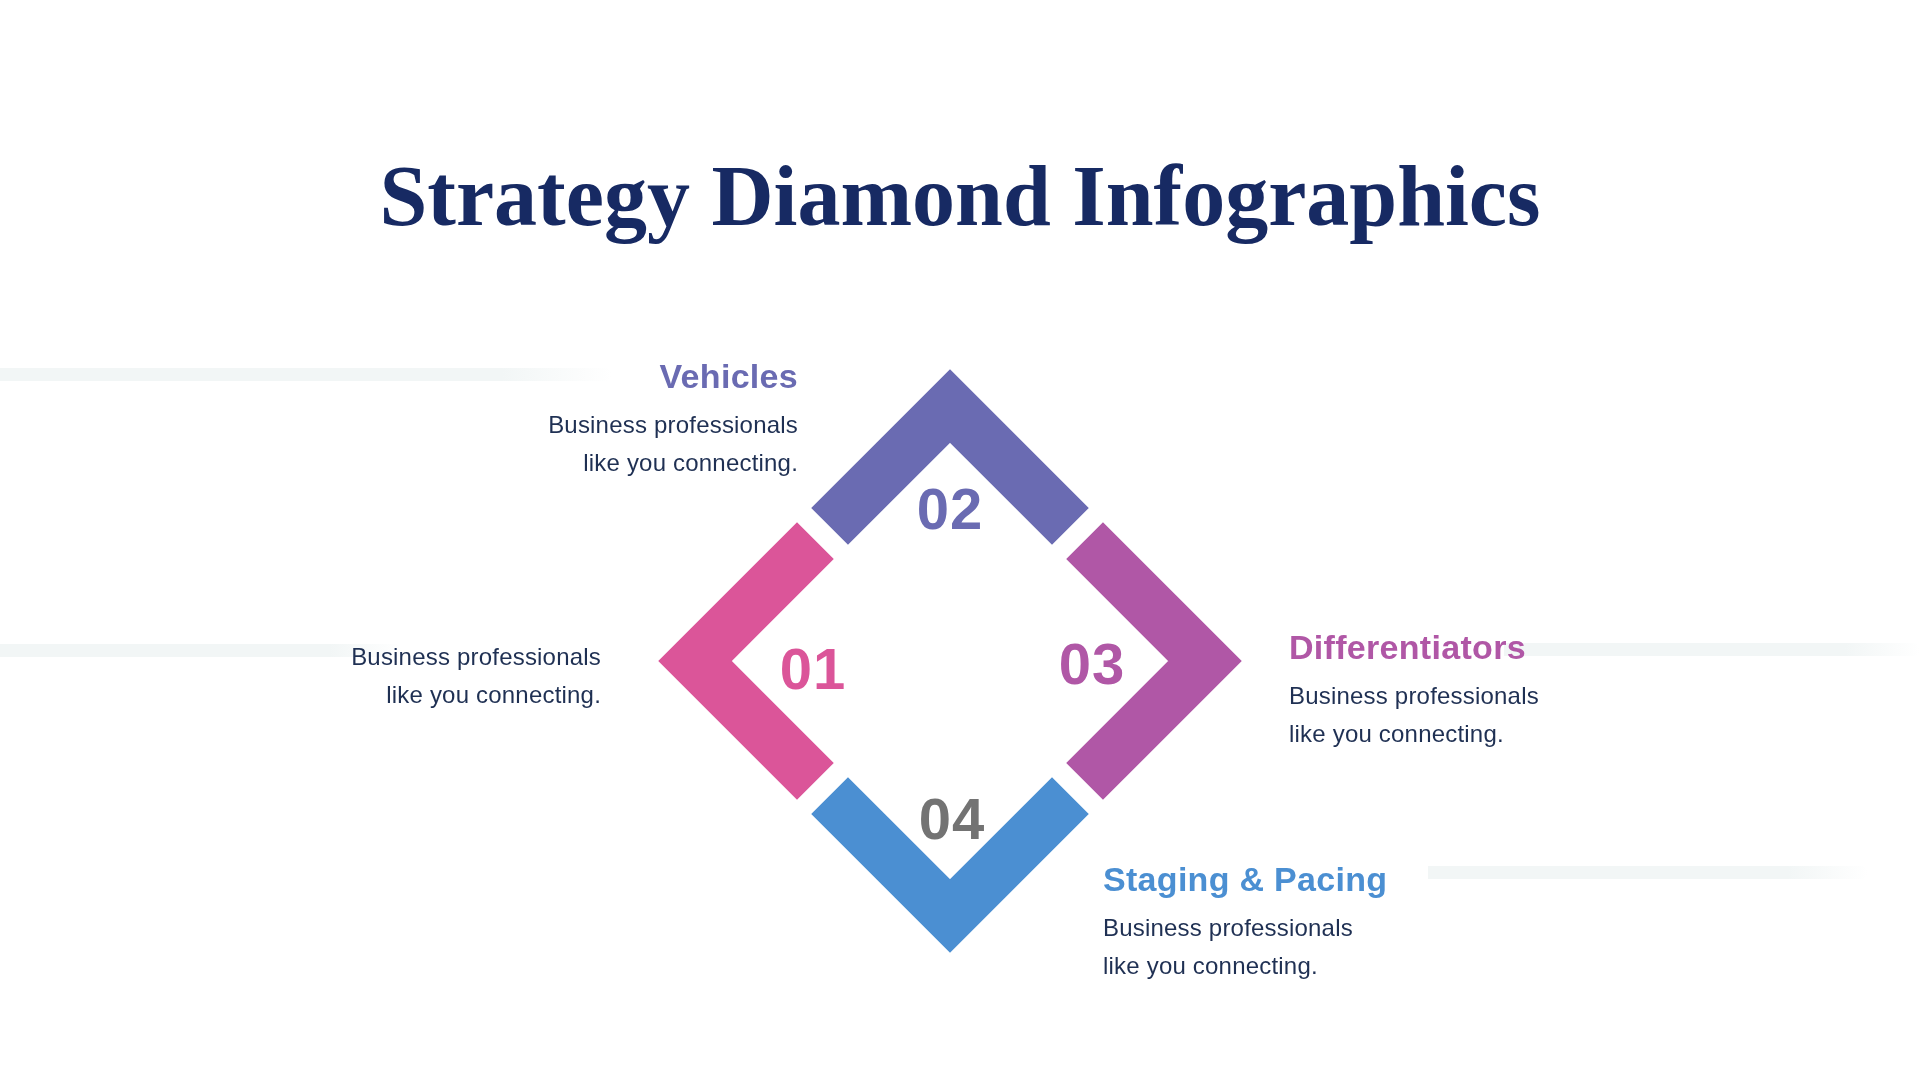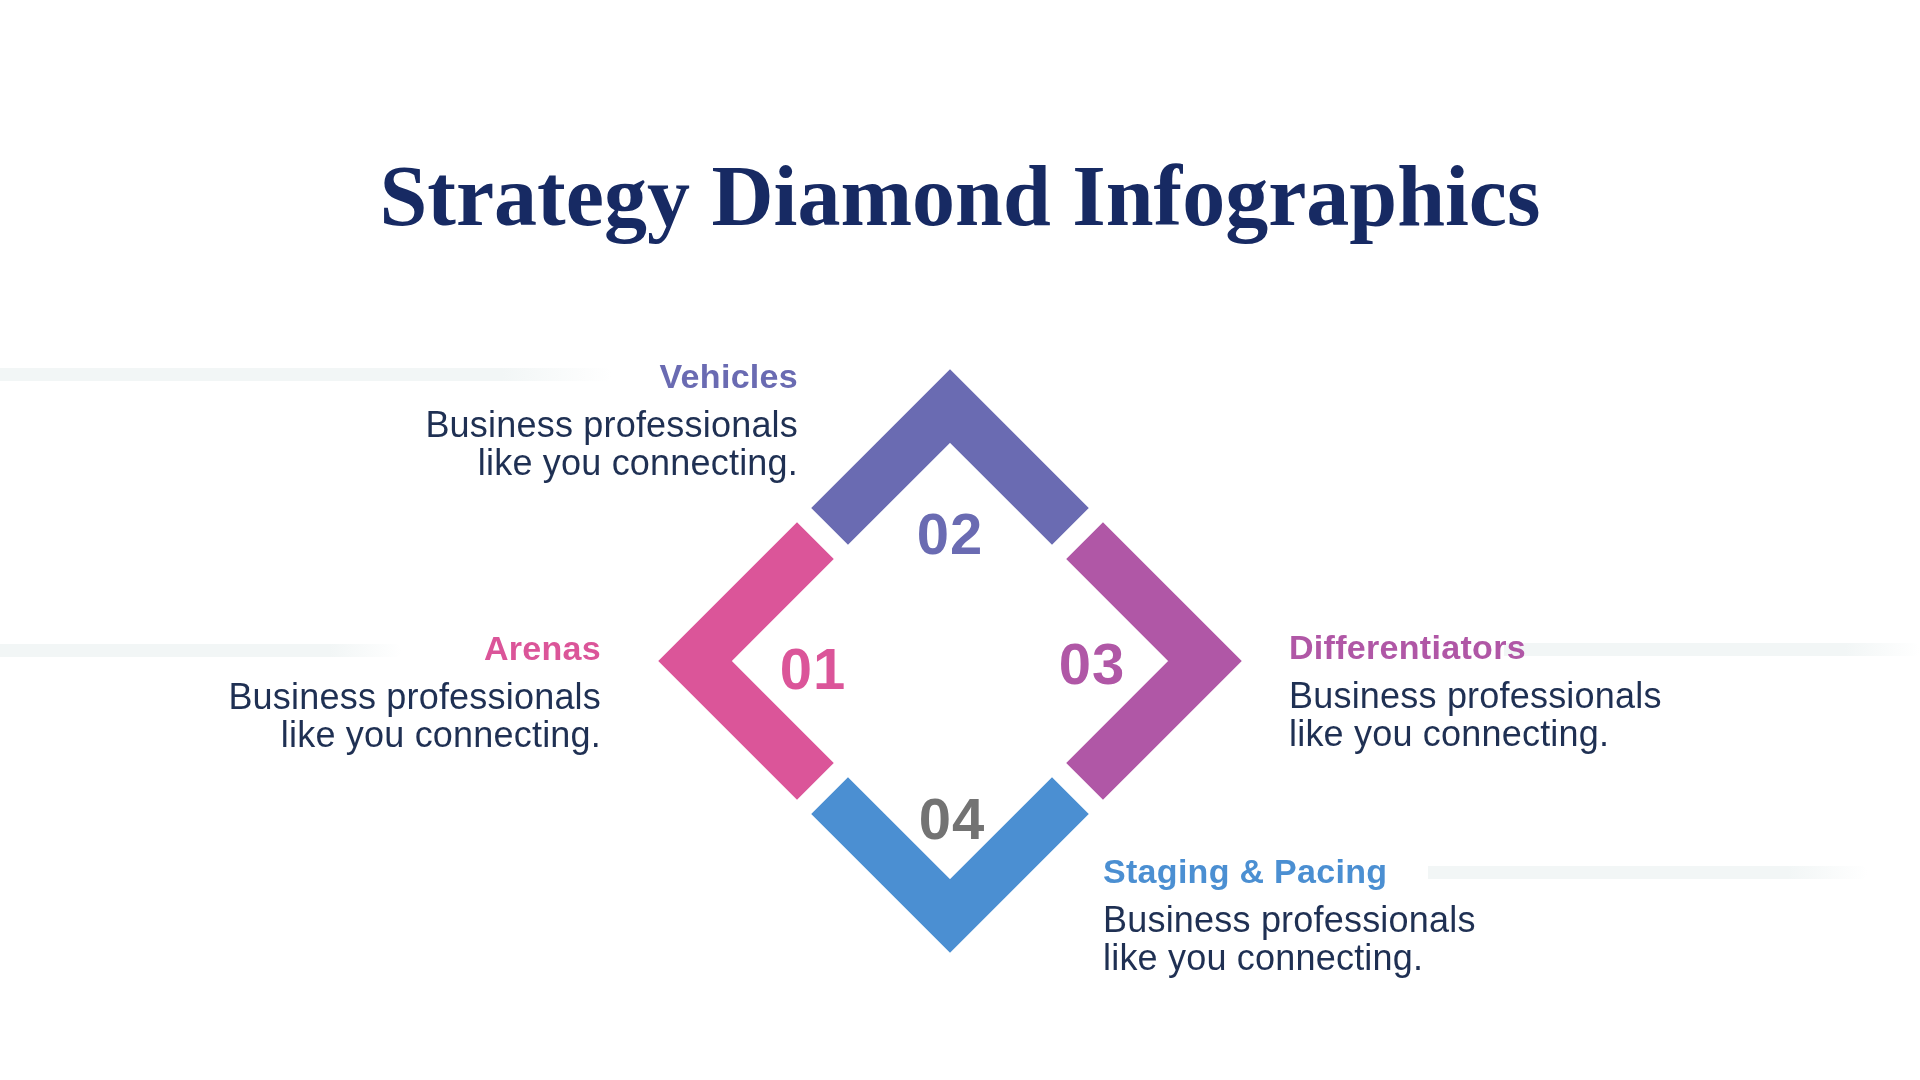--- a/index.html
+++ b/index.html
@@ -49,37 +49,37 @@
   .diamond-svg path { fill: none; stroke-width: 52; stroke-linejoin: miter; stroke-linecap: butt; }
 
   .step-number {
     position: absolute;
     transform: translate(-50%, -50%);
     font-size: 58px;
     font-weight: 700;
     letter-spacing: 1px;
   }
   .num-01 { left: 813px;  top: 668px; }
-  .num-02 { left: 950px;  top: 533px; }
+  .num-02 { left: 950px;  top: 508px; }
   .num-03 { left: 1092px; top: 663px; }
   .num-04 { left: 952px;  top: 818px; }
 
   
   .callout { position: absolute; }
   .callout.align-right { text-align: right; }
   .callout.align-left  { text-align: left; }
   .callout-title {
     font-size: 34px;
     font-weight: 700;
     line-height: 40px;
     letter-spacing: 0.3px;
   }
   .callout-desc {
     margin-top: 10px;
-    font-size: 36px;
+    font-size: 24px;
     line-height: 38px;
     letter-spacing: 0.2px;
   }
   .callout-vehicles        { right: 1122px; top: 356px; }
   .callout-arenas          { right: 1319px; top: 628px; }
   .callout-differentiators { left: 1289px;  top: 627px; }
   .callout-staging         { left: 1103px;  top: 851px; }
 </style>
 </head>
 <body>
@@ -107,36 +107,35 @@
 
   <div class="callout align-right callout-vehicles">
     <div class="callout-title" style="color: rgb(106, 107, 178); text-align: right;">Vehicles</div>
     <div class="callout-desc" style="color: rgb(31, 48, 83);">
       <div>Business professionals</div>
       <div>like you connecting.</div>
     </div>
   </div>
 
   <div class="callout align-right callout-arenas">
-    <div class="callout-title" style="color: rgb(219, 85, 153);">Arenas</div>
     <div class="callout-desc" style="color: rgb(31, 48, 83);">
       <div>Business professionals</div>
       <div>like you connecting.</div>
     </div>
   </div>
 
   <div class="callout align-left callout-differentiators">
     <div class="callout-title" style="color: rgb(176, 87, 166);">Differentiators</div>
     <div class="callout-desc" style="color: rgb(31, 48, 83);">
       <div>Business professionals</div>
       <div>like you connecting.</div>
     </div>
   </div>
 
   <div class="callout align-left callout-staging">
-    <div class="callout-title" style="color: rgb(75, 143, 210);">Staging &amp; Pacing</div>
+    <div class="callout-title" style="color: rgb(75, 143, 210); margin-top: 8px;">Staging &amp; Pacing</div>
     <div class="callout-desc" style="color: rgb(31, 48, 83);">
       <div>Business professionals</div>
       <div>like you connecting.</div>
     </div>
   </div>
 
 </div>
 
 </body></html>

